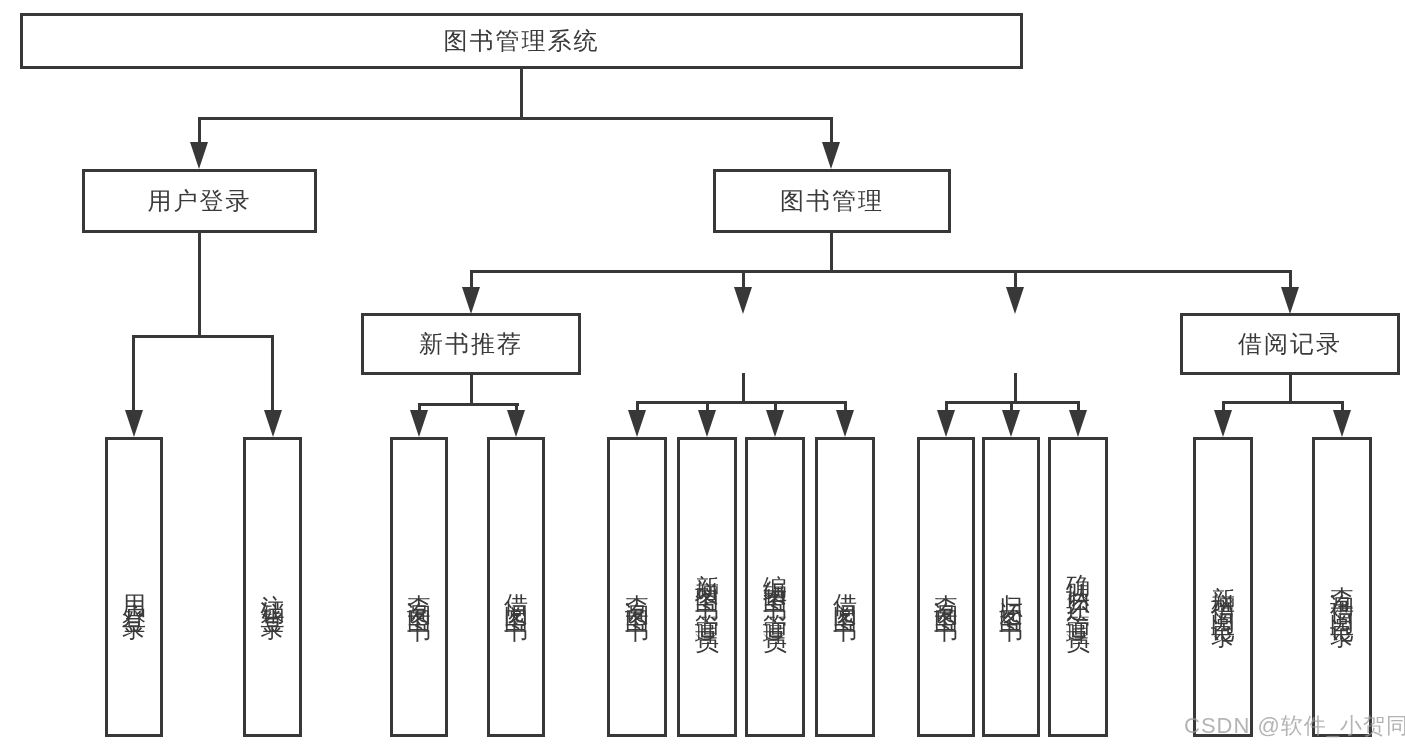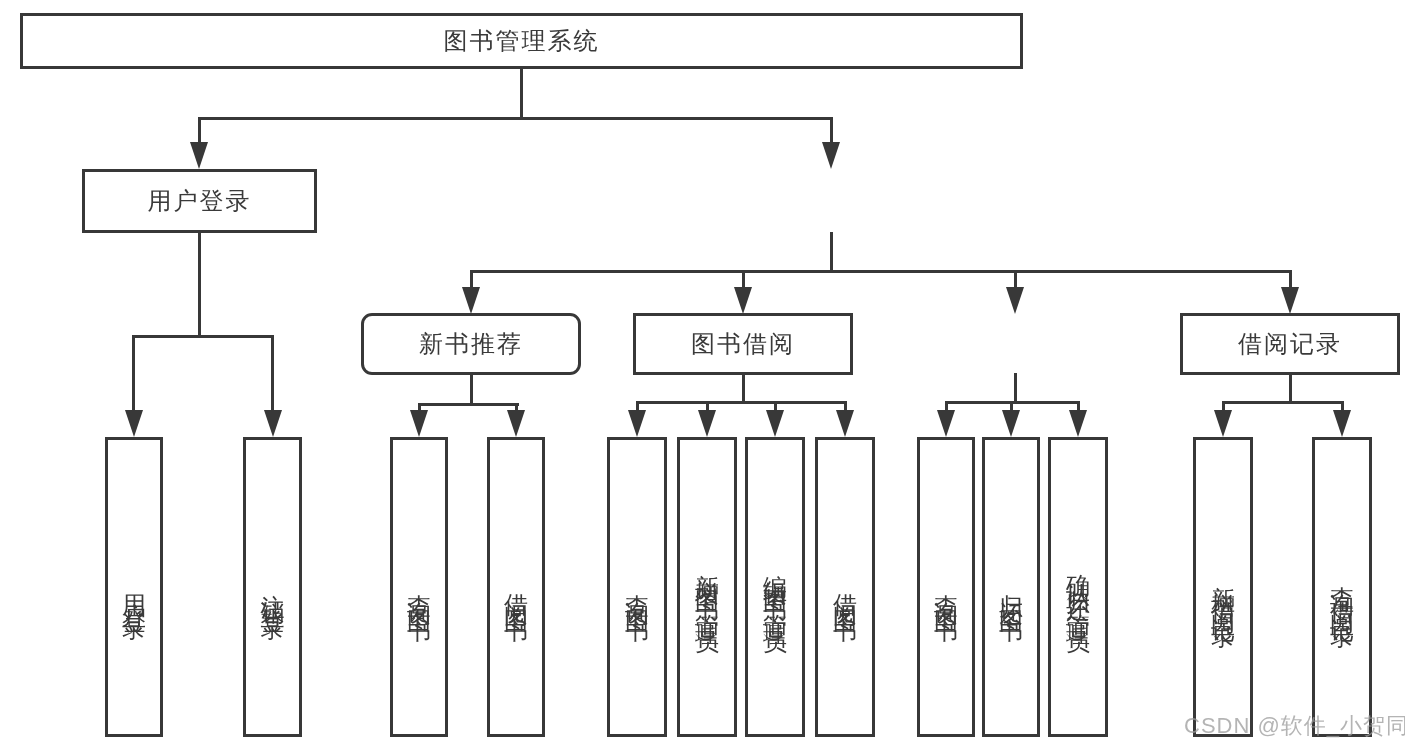--- a/index.html
+++ b/index.html
@@ -61,44 +61,44 @@
   <div class="vl" style="left:520px;top:66px;height:54px;"></div>
   <div class="hl" style="left:198px;top:117px;width:635px;"></div>
   <div class="vl" style="left:198px;top:117px;height:27px;"></div>
   <div class="ar" style="left:190px;top:142px;"></div>
   <div class="vl" style="left:830px;top:117px;height:27px;"></div>
   <div class="ar" style="left:822px;top:142px;"></div>
 
   <div class="box" style="left:82px;top:169px;width:235px;height:64px;">
     <span class="lbl">用户登录</span>
   </div>
+  <div class="box" style="left:713px;top:169px;width:238px;height:64px;">
+    <span class="lbl">图书管理</span>
+  </div>
 
   <div class="vl" style="left:198px;top:232px;height:104px;"></div>
   <div class="hl" style="left:132px;top:335px;width:142px;"></div>
   <div class="vl" style="left:132px;top:335px;height:76px;"></div>
   <div class="ar" style="left:125px;top:410px;"></div>
   <div class="vl" style="left:271px;top:335px;height:76px;"></div>
   <div class="ar" style="left:264px;top:410px;"></div>
 
   <div class="vl" style="left:830px;top:232px;height:41px;"></div>
   <div class="hl" style="left:470px;top:270px;width:822px;"></div>
   <div class="vl" style="left:470px;top:270px;height:18px;"></div>
   <div class="ar" style="left:462px;top:287px;"></div>
   <div class="vl" style="left:742px;top:270px;height:18px;"></div>
   <div class="ar" style="left:734px;top:287px;"></div>
   <div class="vl" style="left:1014px;top:270px;height:18px;"></div>
   <div class="ar" style="left:1006px;top:287px;"></div>
   <div class="vl" style="left:1289px;top:270px;height:18px;"></div>
   <div class="ar" style="left:1281px;top:287px;"></div>
 
-  <div class="box" style="left:361px;top:313px;width:220px;height:62px;border-radius:11px;">
+  <div class="box" style="left:361px;top:313px;width:220px;height:62px;">
     <span class="lbl">新书推荐</span>
-  </div>
-  <div class="box" style="left:633px;top:313px;width:220px;height:62px;">
-    <span class="lbl">图书借阅</span>
   </div>
   <div class="box" style="left:1180px;top:313px;width:220px;height:62px;">
     <span class="lbl">借阅记录</span>
   </div>
 
   <div class="vl" style="left:470px;top:373px;height:33px;"></div>
   <div class="hl" style="left:418px;top:403px;width:101px;"></div>
   <div class="vl" style="left:418px;top:403px;height:9px;"></div>
   <div class="ar" style="left:410px;top:410px;"></div>
   <div class="vl" style="left:515px;top:403px;height:9px;"></div>

